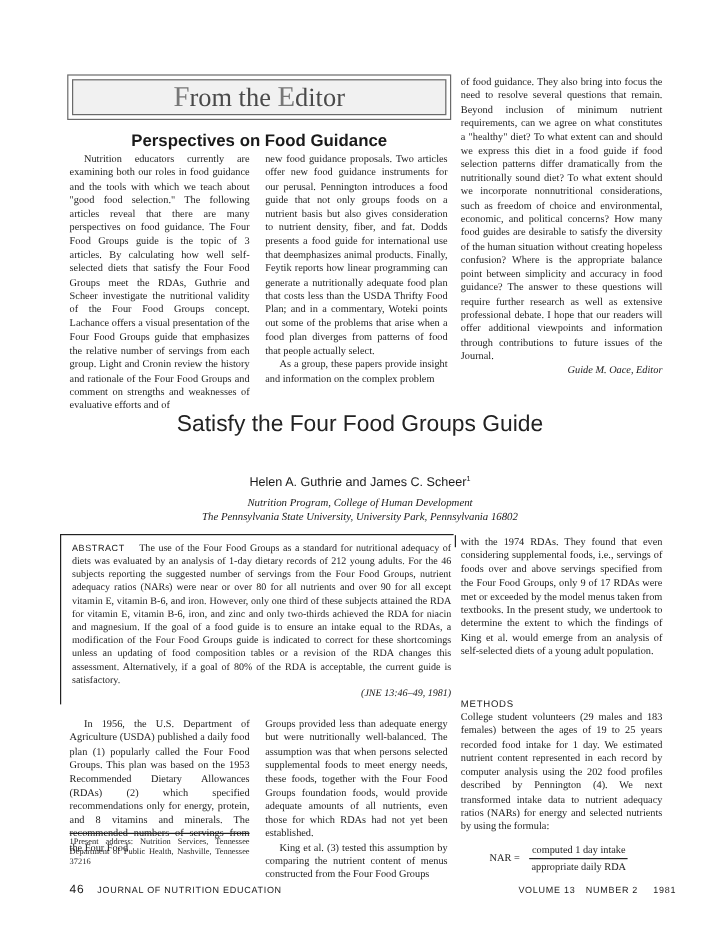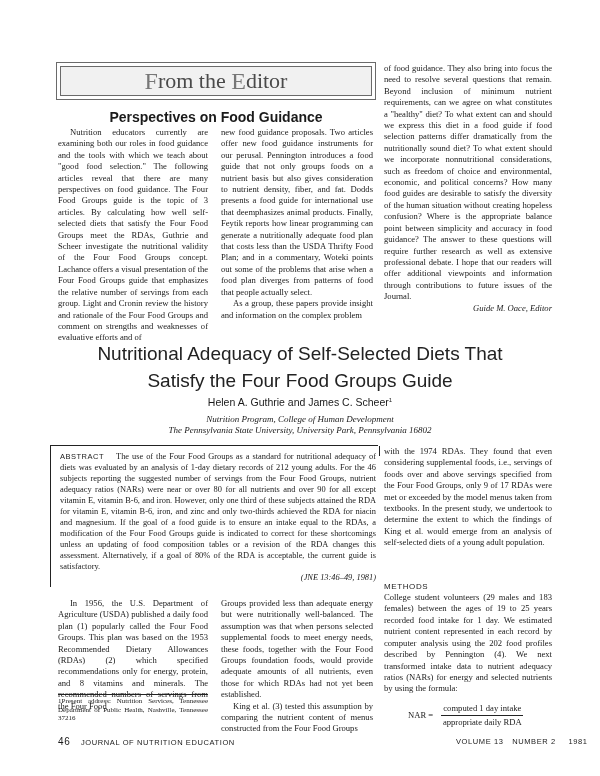--- a/index.html
+++ b/index.html
@@ -85,21 +85,20 @@
 <div class="abs col" style="left:221px; top:127px; width:152px;">
   <p class="noindent">new food guidance proposals. Two articles offer new food guidance instruments for our perusal. Pennington introduces a food guide that not only groups foods on a nutrient basis but also gives consideration to nutrient density, fiber, and fat. Dodds presents a food guide for international use that deemphasizes animal products. Finally, Feytik reports how linear programming can generate a nutritionally adequate food plan that costs less than the USDA Thrifty Food Plan; and in a commentary, Woteki points out some of the problems that arise when a food plan diverges from patterns of food that people actually select.</p>
   <p>As a group, these papers provide insight and information on the complex problem</p>
 </div>
 <div class="abs col" style="left:384px; top:63px; width:168px;">
   <p class="noindent">of food guidance. They also bring into focus the need to resolve several questions that remain. Beyond inclusion of minimum nutrient requirements, can we agree on what constitutes a "healthy" diet? To what extent can and should we express this diet in a food guide if food selection patterns differ dramatically from the nutritionally sound diet? To what extent should we incorporate nonnutritional considerations, such as freedom of choice and environmental, economic, and political concerns? How many food guides are desirable to satisfy the diversity of the human situation without creating hopeless confusion? Where is the appropriate balance point between simplicity and accuracy in food guidance? The answer to these questions will require further research as well as extensive professional debate. I hope that our readers will offer additional viewpoints and information through contributions to future issues of the Journal.</p>
   <div class="signature">Guide M. Oace, Editor</div>
 </div>
 
 <div class="abs article-title">
-  <div>Nutritional Adequacy of Self-Selected Diets That</div>
   <div>Satisfy the Four Food Groups Guide</div>
 </div>
 <div class="abs authors">
   <span>Helen A. Guthrie and James C. Scheer</span><sup style="font-size:6px">1</sup>
 </div>
 <div class="abs affil">
   <div>Nutrition Program, College of Human Development</div>
   <div>The Pennsylvania State University, University Park, Pennsylvania 16802</div>
 </div>
 
@@ -133,17 +132,17 @@
       <span class="num">computed 1 day intake</span>
       <span class="den">appropriate daily RDA</span>
     </span>
   </div>
 </div>
 
 <div class="abs running-foot" style="left:58px; top:736px;">
   <span style="font-size:10px; margin-right:8px;">46</span>
   <span>JOURNAL OF NUTRITION EDUCATION</span>
 </div>
-<div class="abs running-foot" style="left:432px; top:737px;margin-left:24px;">
+<div class="abs running-foot" style="left:432px; top:737px;">
   <span>VOLUME 13</span>
   <span style="margin-left:6px;">NUMBER 2</span>
   <span style="margin-left:10px;">1981</span>
 </div>
 
 </body></html>

